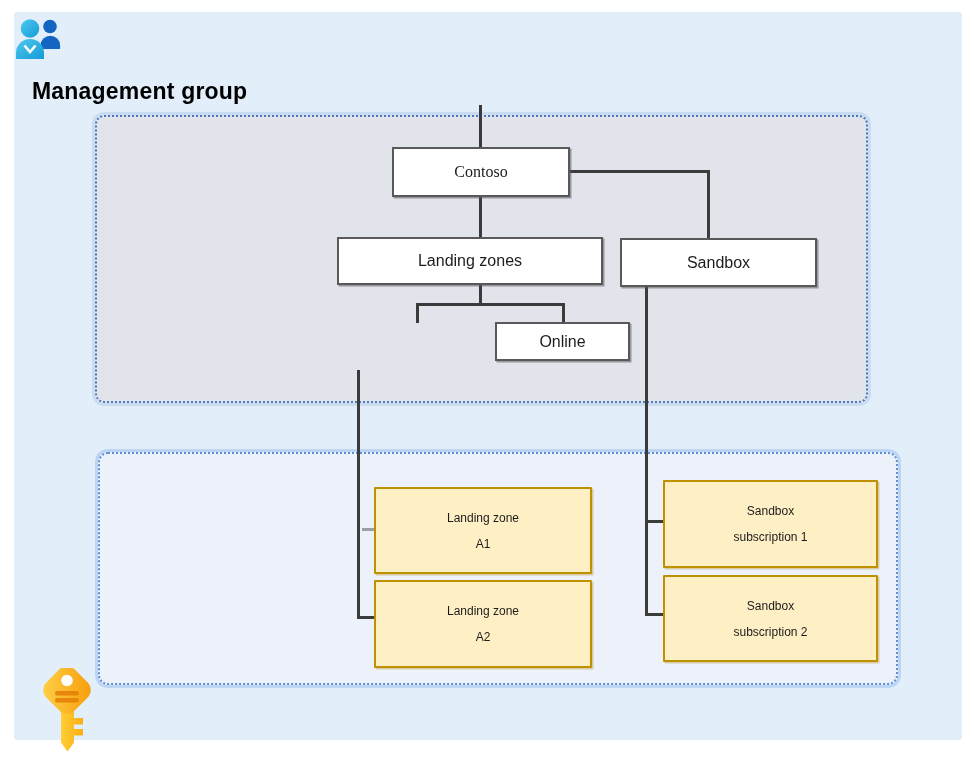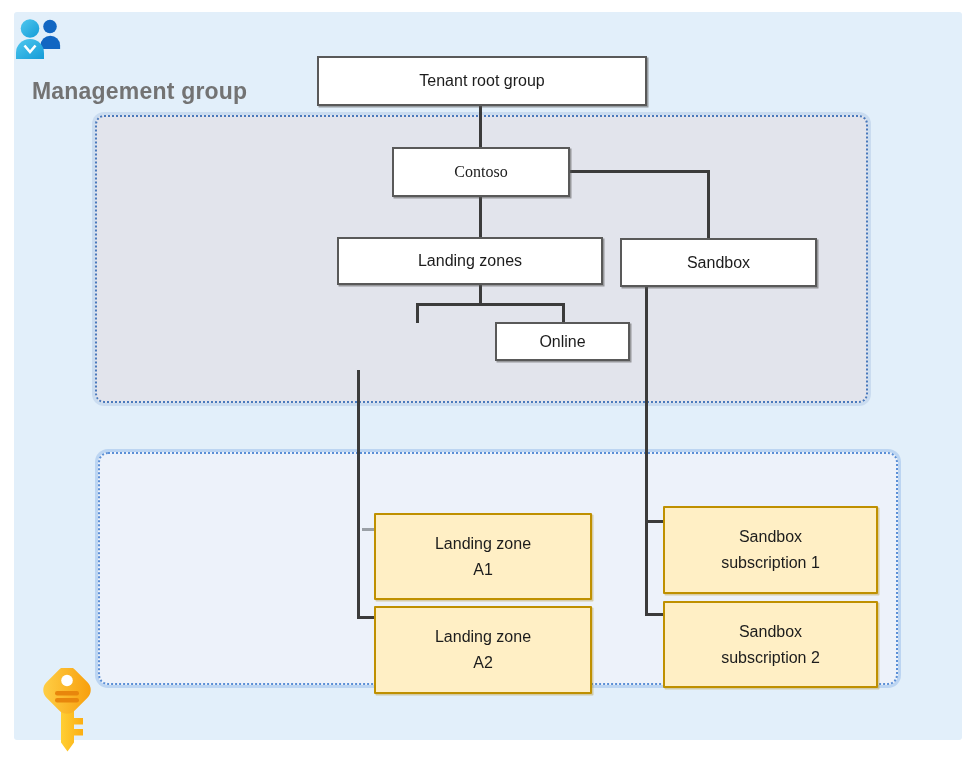--- a/index.html
+++ b/index.html
@@ -29,22 +29,22 @@
   }
   .n-tenant{left:317px;top:56px;width:330px;height:50px;}
   .n-contoso{left:392px;top:147px;width:178px;height:50px;font-family:Liberation Serif, serif;}
   .n-lz{left:337px;top:237px;width:266px;height:48px;}
   .n-sandbox{left:620px;top:238px;width:197px;height:49px;}
   .n-corp{left:349px;top:322px;width:135px;height:49px;}
   .n-online{left:495px;top:322px;width:135px;height:39px;}
   .sub-node{
     position:absolute;box-sizing:border-box;display:flex;flex-direction:column;
     align-items:center;justify-content:center;gap:4px;
-    background:#ffefc5;border:2px solid #bf9000;font-size:16px;text-align:center;
-    box-shadow:1.5px 1.5px 0 rgba(176,134,10,.35);border-radius:1px;line-height:22px;margin-top:26px;
+    background:#ffefc5;border:2px solid #bf9000;font-size:12px;text-align:center;
+    box-shadow:1.5px 1.5px 0 rgba(176,134,10,.35);border-radius:1px;line-height:22px;
   }
   .n-a1{left:374px;top:487px;width:218px;height:87px;}
   .n-a2{left:374px;top:580px;width:218px;height:88px;}
   .n-s1{left:663px;top:480px;width:215px;height:88px;}
   .n-s2{left:663px;top:575px;width:215px;height:87px;}
   .conn{position:absolute;background:#3b3b3b;}
   .conn-gray{position:absolute;background:#9aa0a6;}
   .c-tenant-contoso{left:479px;top:105px;width:3px;height:43px;}
   .c-contoso-lz{left:479px;top:196px;width:3px;height:42px;}
   .c-contoso-sb-h{left:570px;top:170px;width:140px;height:3px;}
@@ -52,21 +52,21 @@
   .c-lz-down{left:479px;top:284px;width:3px;height:22px;}
   .c-tbar{left:416px;top:303px;width:149px;height:3px;}
   .c-tbar-l{left:416px;top:303px;width:3px;height:20px;}
   .c-tbar-r{left:562px;top:303px;width:3px;height:20px;}
   .c-corp-down{left:357px;top:370px;width:3px;height:249px;}
   .c-corp-a2{left:357px;top:616px;width:18px;height:3px;}
   .c-a1-stub{left:362px;top:528px;width:12px;height:3px;}
   .c-sb-down{left:645px;top:286px;width:3px;height:330px;}
   .c-sb-s1{left:645px;top:520px;width:19px;height:3px;}
   .c-sb-s2{left:645px;top:613px;width:19px;height:3px;}
-  .big-label{position:absolute;font-size:23px;font-weight:bold;color:#737373;letter-spacing:.2px;}
+  .big-label{position:absolute;font-size:23px;font-weight:bold;color:#000000;letter-spacing:.2px;}
   .l-mgmt{left:32px;top:78px;}
   .l-subs{left:89px;top:691px;}
   .icon{position:absolute;}
   .i-people{left:15px;top:17px;width:50px;height:44px;}
   .i-key{left:41px;top:668px;width:66px;height:84px;}
 </style>
 </head>
 <body>
 
 <div id="canvas">
@@ -83,23 +83,20 @@
   <div class="conn c-tbar"></div>
   <div class="conn c-tbar-l"></div>
   <div class="conn c-tbar-r"></div>
   <div class="conn c-corp-down"></div>
   <div class="conn c-corp-a2"></div>
   <div class="conn-gray c-a1-stub"></div>
   <div class="conn c-sb-down"></div>
   <div class="conn c-sb-s1"></div>
   <div class="conn c-sb-s2"></div>
 
-  <div class="node n-tenant">
-    <span>Tenant root group</span>
-  </div>
   <div class="node n-contoso">
     <span>Contoso</span>
   </div>
   <div class="node n-lz">
     <span>Landing zones</span>
   </div>
   <div class="node n-sandbox">
     <span>Sandbox</span>
   </div>
   <div class="node n-online">

